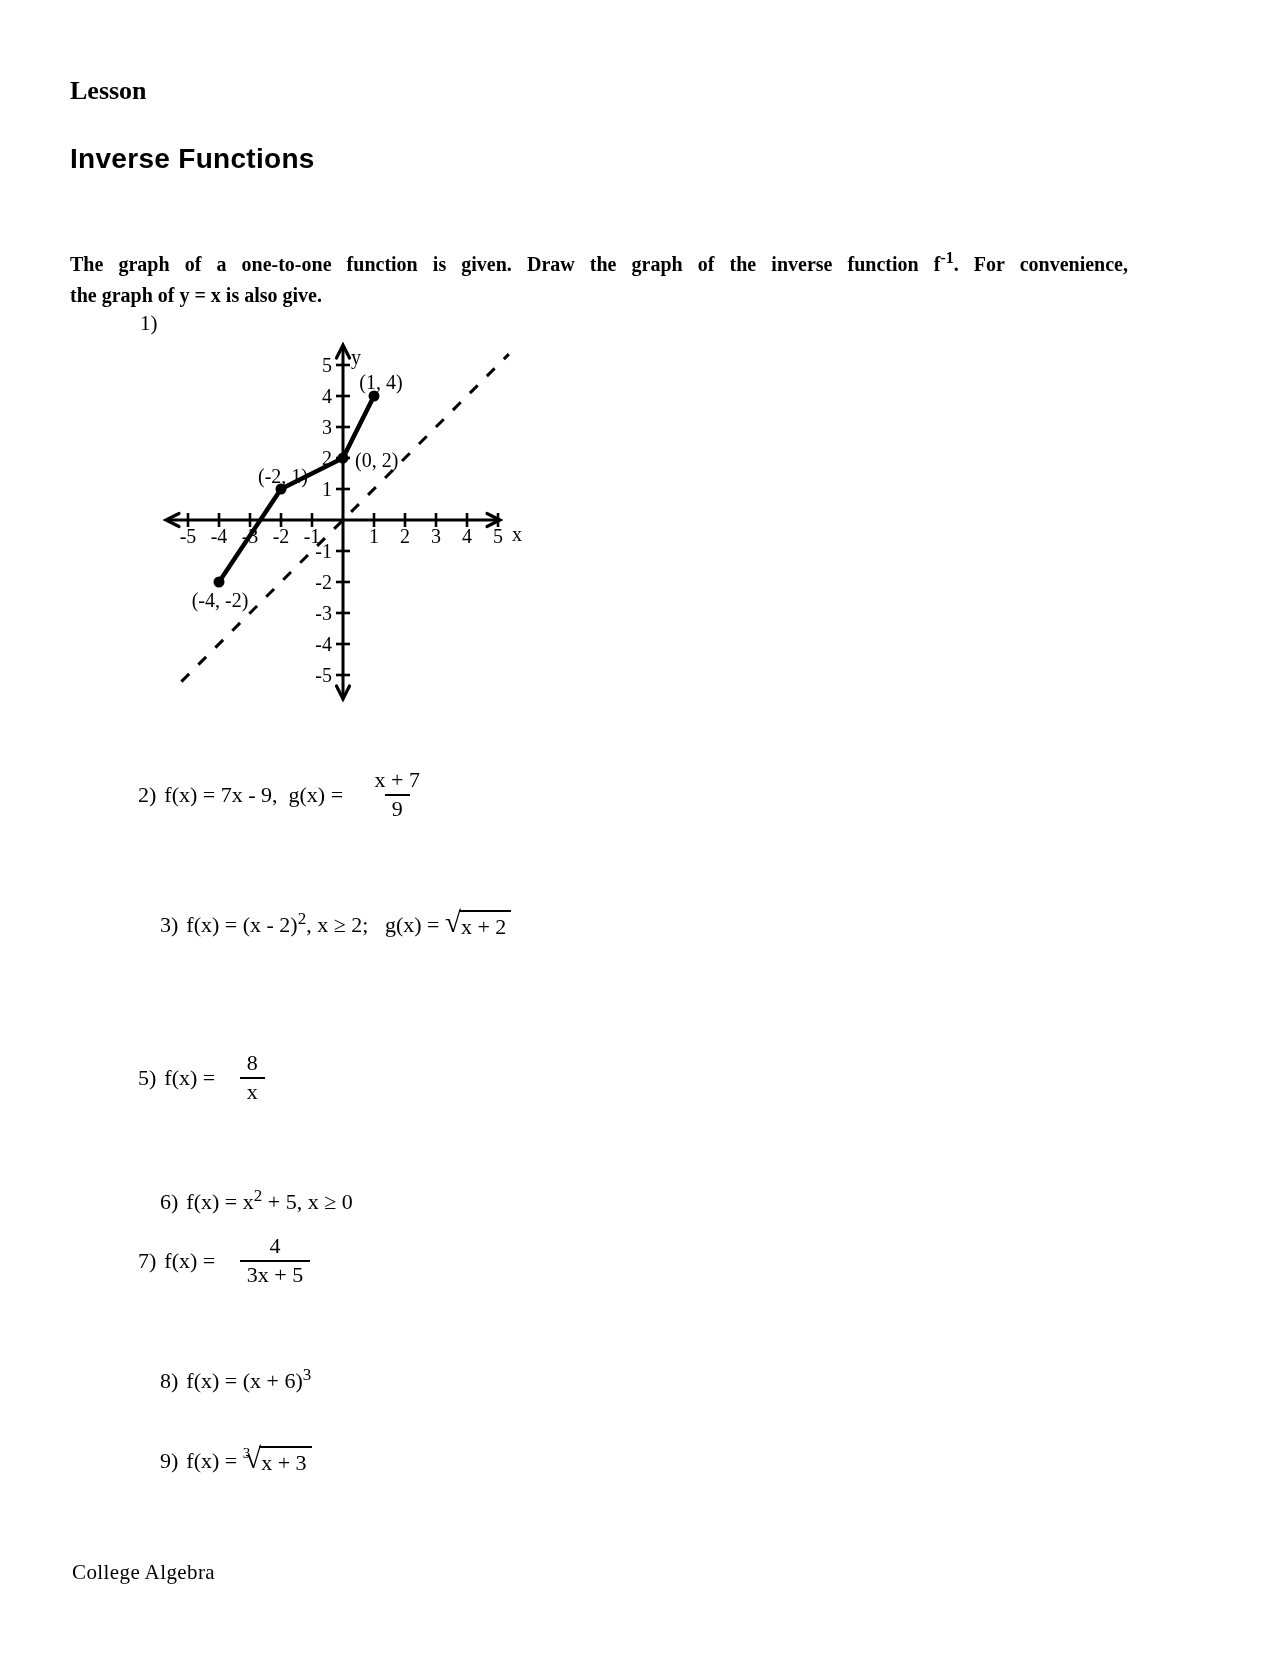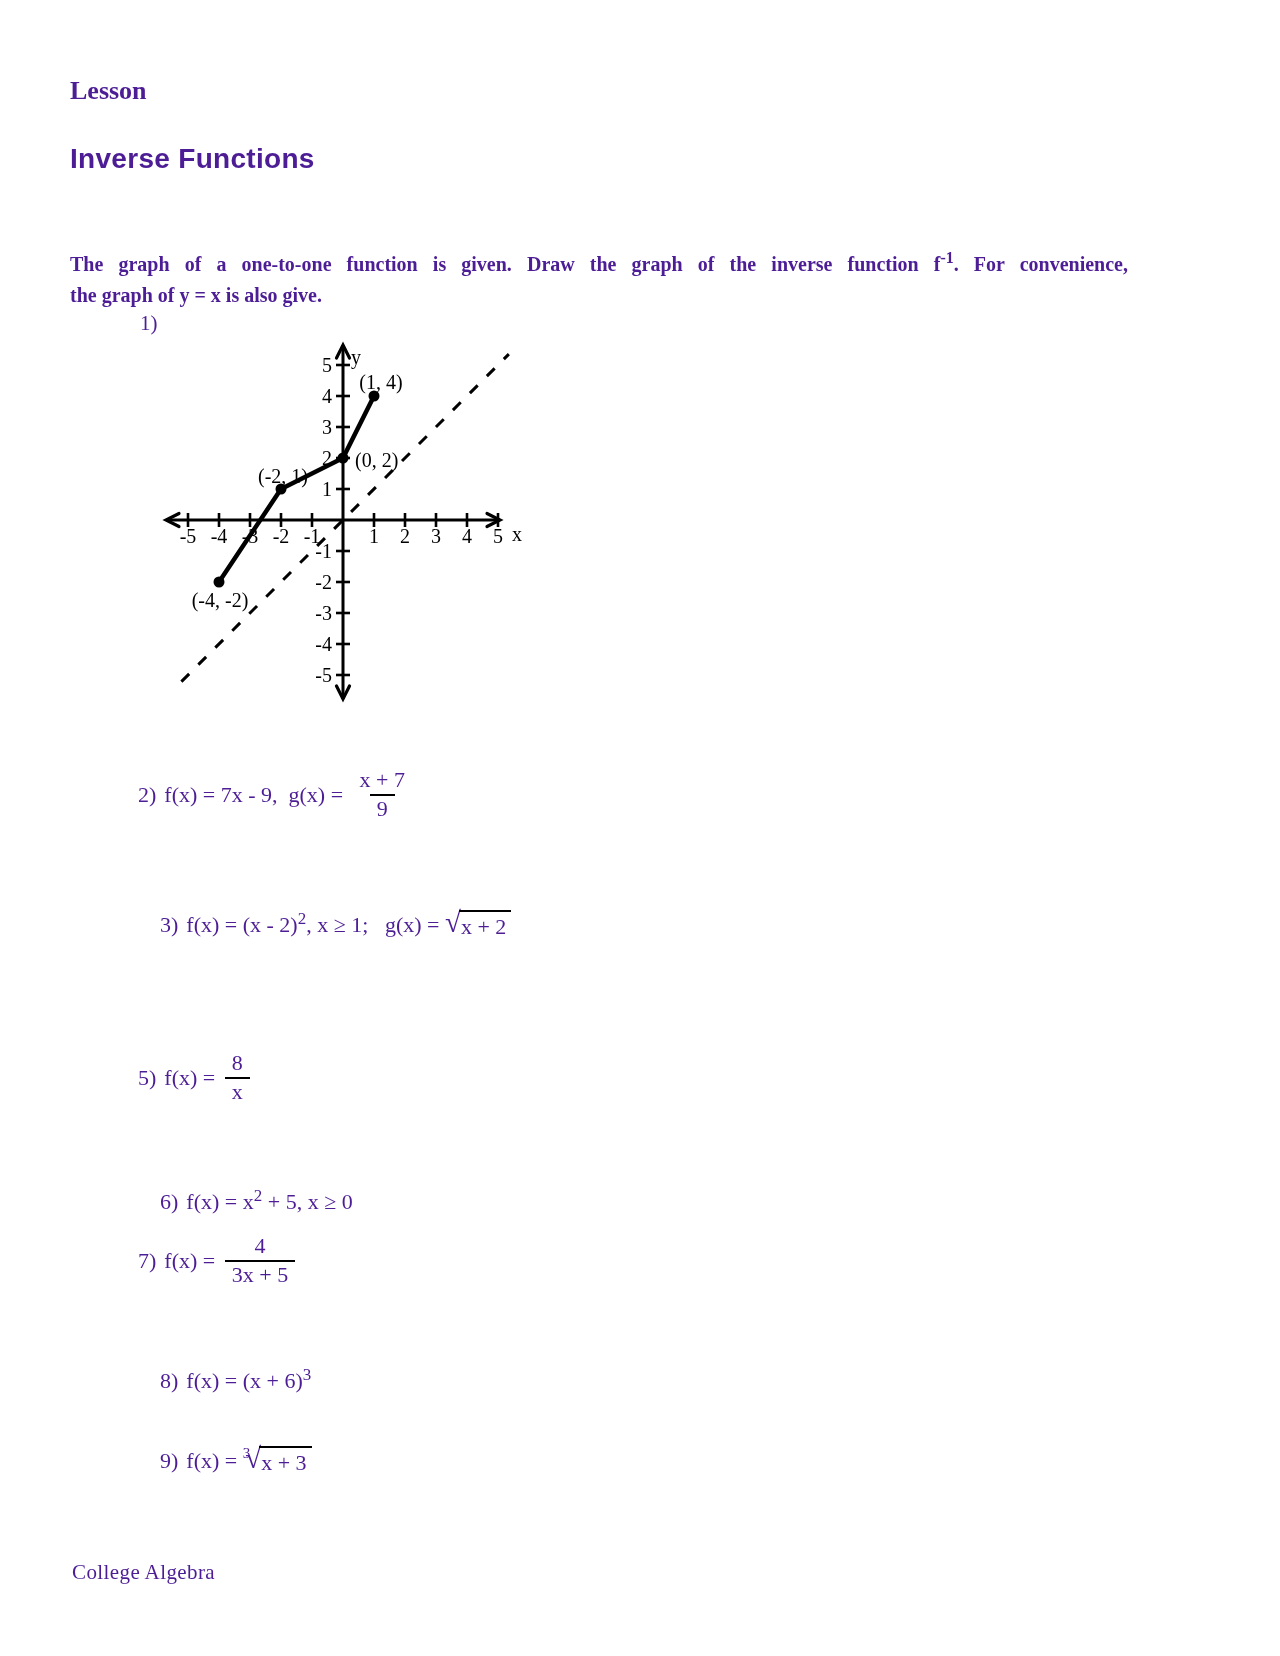--- a/index.html
+++ b/index.html
@@ -1,31 +1,31 @@
 <!DOCTYPE html>
 <html><head>
 <meta charset="utf-8">
 <style>
   html,body{margin:0;padding:0;background:#fff;}
-  #page{position:relative;width:1280px;height:1656px;background:#ffffff;color:#4c1d95;
+  #page{position:relative;width:1280px;height:1656px;background:#ffffff;color:#000000;
         font-family:"Liberation Serif",serif;overflow:hidden;}
   .abs{position:absolute;}
   .kicker{left:70px;top:76px;font-size:26px;font-weight:bold;}
   .title{left:70px;top:143px;font-size:28px;font-weight:bold;
          font-family:"Liberation Sans",sans-serif;letter-spacing:.3px;margin:0;}
   .intro{left:70px;top:242px;width:1058px;font-weight:bold;font-size:20px;line-height:31px;}
   .intro .l1{text-align:justify;text-align-last:justify;}
   .isup{font-size:16px;font-weight:bold;}
   .heading{font-size:21px;font-weight:bold;white-space:pre;}
   .pnum{font-size:21px;}
   .problem{font-size:22px;white-space:pre;}
   .row-c{display:flex;align-items:center;}
   .problem .num{margin-right:8px;}
   .m{white-space:pre;}
-  .frac{display:inline-flex;flex-direction:column;align-items:center;margin:0 4px;line-height:1.12;}
+  .frac{display:inline-flex;flex-direction:column;align-items:center;margin:0 19px;line-height:1.12;}
   .fn{padding:0 7px 1px;}
   .fd{border-top:2.4px solid #000;padding:1px 7px 0;}
   sup.s{font-size:17px;line-height:0;}
   .sqrt{display:inline-flex;align-items:flex-start;}
   .rsym{font-size:29px;line-height:24px;}
   .radicand{border-top:2.2px solid #000;padding:2px 5px 0 2px;margin-left:-2px;}
   .rootidx{font-size:15px;position:relative;top:-10px;margin-right:-5px;z-index:1;}
   .footer{left:72px;top:1536px;font-size:21px;letter-spacing:.4px;margin-top:24px;}
   svg text{font-family:"Liberation Serif",serif;fill:#000;}
 </style>
@@ -104,21 +104,21 @@
       <text x="283" y="483" font-size="20" text-anchor="middle">(-2, 1)</text>
       <text x="220" y="607" font-size="20" text-anchor="middle">(-4, -2)</text>
     </svg>
 
 
   <div class="abs problem row-c" style="left:138px;top:768px">
     <span class="num">2)</span><span class="m">f(x) = 7x - 9,  g(x) = </span><span class="frac"><span class="fn">x + 7</span><span class="fd">9</span></span>
   </div>
 
   <div class="abs problem" style="left:138px;top:884px">
-    <span class="num">3)</span><span class="m">f(x) = (x - 2)</span><sup class="s">2</sup><span class="m">, x ≥ 1;   g(x) = </span><span class="sqrt"><span class="rsym">√</span><span class="radicand">x + 2</span></span>
+    <span class="num">3)</span><span class="m">f(x) = (x - 2)</span><sup class="s">2</sup><span class="m">, x ≥ 2;   g(x) = </span><span class="sqrt"><span class="rsym">√</span><span class="radicand">x + 2</span></span>
   </div>
 
 
 
   <div class="abs problem row-c" style="left:138px;top:1051px">
     <span class="num">5)</span><span class="m">f(x) = </span><span class="frac"><span class="fn">8</span><span class="fd">x</span></span>
   </div>
 
   <div class="abs problem" style="left:138px;top:1163px">
     <span class="num">6)</span><span class="m">f(x) = x</span><sup class="s">2</sup><span class="m"> + 5, x ≥ 0</span>

